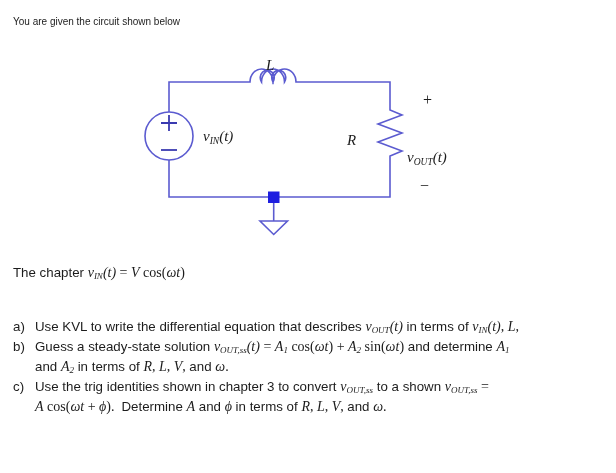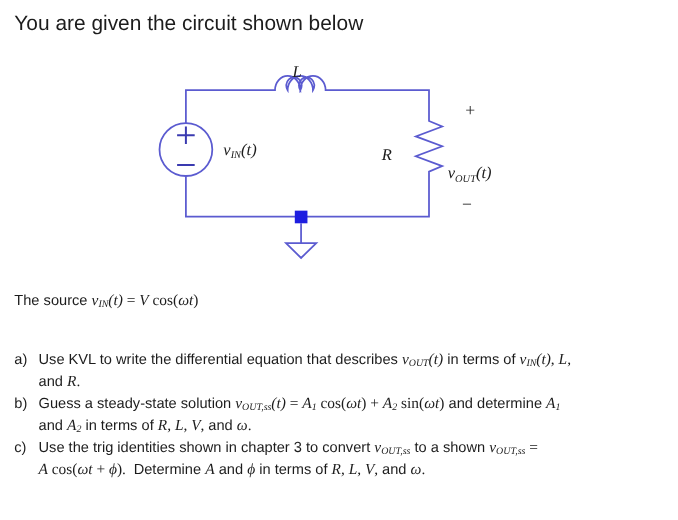--- a/index.html
+++ b/index.html
@@ -8,21 +8,21 @@
     width: 616px;
     height: 473px;
     background: var(--paper, #ffffff);
     overflow: hidden;
     font-family: "Liberation Sans", sans-serif;
     color: var(--ink, #1c1c1c);
   }
   .title {
     position: absolute;
     left: 13px; top: 13px;
-    font-size: 19px;
+    font-size: 10px;
     line-height: 18px;
     white-space: nowrap;
   }
   .circuit-svg {
     position: absolute;
     left: 0; top: 0;
     width: 616px; height: 473px;
   }
   .wire { stroke: var(--wire, #5b5bd0); stroke-width: 1.6; fill: none; }
   .src-circle { stroke: var(--wire, #5b5bd0); stroke-width: 1.6; fill: #ffffff; }
@@ -106,29 +106,28 @@
 
     <text class="cplus" x="423" y="105">+</text>
 
     <text class="clabel" x="407" y="162">
       <tspan>v</tspan><tspan class="csub" dy="3">OUT</tspan><tspan dy="-3">(t)</tspan>
     </text>
 
     <text class="cplus" x="420" y="191">−</text>
   </svg>
 
-  <div class="mline source-line"><span class="seg-p">The source </span><span class="seg-i">v</span><span class="seg-sub">IN</span><span class="seg-i">(t)</span><span class="seg-r"> = </span><span class="seg-i">V</span><span class="seg-r"> cos(</span><span class="seg-i">ωt</span><span class="seg-r">)</span></div>
+  <div class="mline source-line"><span class="seg-p">The chapter </span><span class="seg-i">v</span><span class="seg-sub">IN</span><span class="seg-i">(t)</span><span class="seg-r"> = </span><span class="seg-i">V</span><span class="seg-r"> cos(</span><span class="seg-i">ωt</span><span class="seg-r">)</span></div>
 
   <div class="questions">
 
     <div class="q-item">
       <span class="q-label">a)</span>
       <div class="q-body">
         <div class="mline"><span class="seg-p">Use KVL to write the differential equation that describes </span><span class="seg-i">v</span><span class="seg-sub">OUT</span><span class="seg-i">(t)</span><span class="seg-p"> in terms </span><span class="seg-w">of</span><span class="seg-p"> </span><span class="seg-i">v</span><span class="seg-sub">IN</span><span class="seg-i">(t)</span><span class="seg-r">, </span><span class="seg-i">L</span><span class="seg-r">,</span></div>
-        <div class="mline"><span class="seg-p">and </span><span class="seg-i">R</span><span class="seg-r">.</span></div>
       </div>
     </div>
 
     <div class="q-item">
       <span class="q-label">b)</span>
       <div class="q-body">
         <div class="mline"><span class="seg-p">Guess a steady-state solution </span><span class="seg-i">v</span><span class="seg-sub">OUT,ss</span><span class="seg-i">(t)</span><span class="seg-r"> = </span><span class="seg-i">A</span><span class="seg-sub">1</span><span class="seg-r"> cos(</span><span class="seg-i">ωt</span><span class="seg-r">) + </span><span class="seg-i">A</span><span class="seg-sub">2</span><span class="seg-r"> sin(</span><span class="seg-i">ωt</span><span class="seg-r">)</span><span class="seg-p"> and determine </span><span class="seg-i">A</span><span class="seg-sub">1</span></div>
         <div class="mline"><span class="seg-p">and </span><span class="seg-i">A</span><span class="seg-sub">2</span><span class="seg-p"> in terms </span><span class="seg-w">of</span><span class="seg-p"> </span><span class="seg-i">R</span><span class="seg-r">, </span><span class="seg-i">L</span><span class="seg-r">, </span><span class="seg-i">V</span><span class="seg-r">, </span><span class="seg-p">and </span><span class="seg-i">ω</span><span class="seg-r">.</span></div>
       </div>
     </div>

